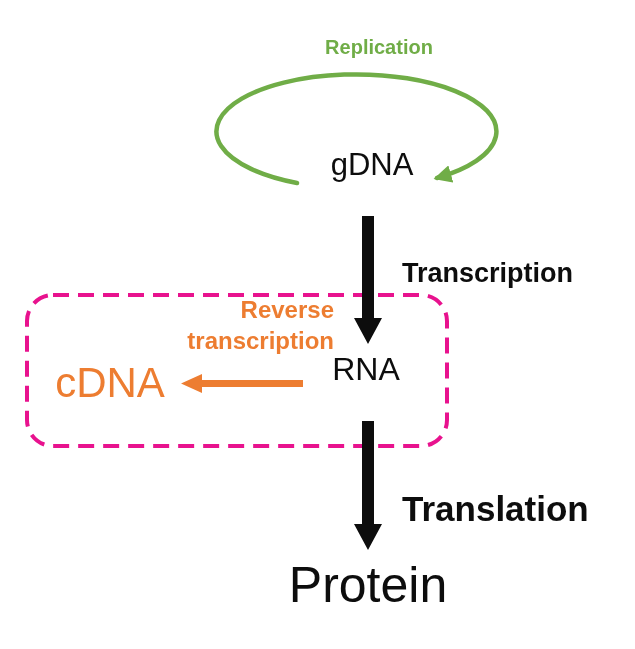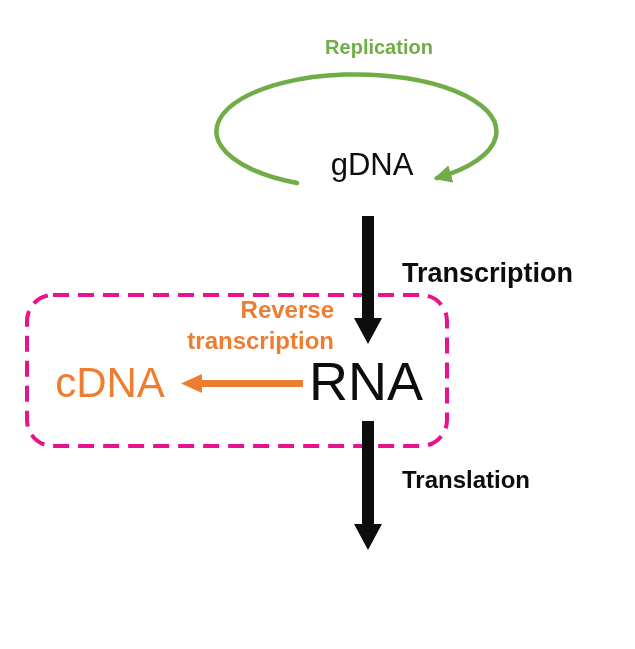--- a/index.html
+++ b/index.html
@@ -35,25 +35,25 @@
     font-weight: bold;
     color: var(--ink);
   }
   .replication-label {
     top: 36px; left: 259px; width: 240px;
     text-align: center;
     font-size: 20px; font-weight: bold;
     color: var(--green);
   }
   .gdna-label   { top: 148px; left: 272px; width: 200px; font-size: 31px; }
-  .rna-label    { top: 352px; left: 286px; width: 160px; font-size: 54px; }
+  .rna-label    { top: 352px; left: 286px; width: 160px; font-size: 32px; }
   .cdna-label   { top: 360px; left: 35px;  width: 150px; font-size: 42px; color: var(--orange); }
   .protein-label{ top: 558px; left: 268px; width: 200px; font-size: 50px; }
   .transcription-label { top: 258px; left: 402px; font-size: 27px; }
-  .translation-label   { top: 466px; left: 402px; font-size: 24px; }
+  .translation-label   { top: 489px; left: 402px; font-size: 35px; }
   .reverse-transcription-label {
     top: 295px; left: 144px; width: 190px;
     text-align: right;
     font-size: 24px; font-weight: bold; line-height: 1.28;
     color: var(--orange);
   }
   .replication-arc-path {
     fill: none;
     stroke: var(--green);
     stroke-width: 4.5;
@@ -99,14 +99,15 @@
   <div class="label process-label transcription-label">Transcription</div>
 
   <div class="label reverse-transcription-label">Reverse transcription</div>
 
   <div class="label node-label cdna-label">cDNA</div>
 
   <div class="label node-label rna-label">RNA</div>
 
   <div class="label process-label translation-label">Translation</div>
 
+  <div class="label node-label protein-label">Protein</div>
 
 </div>
 
 </body></html>

